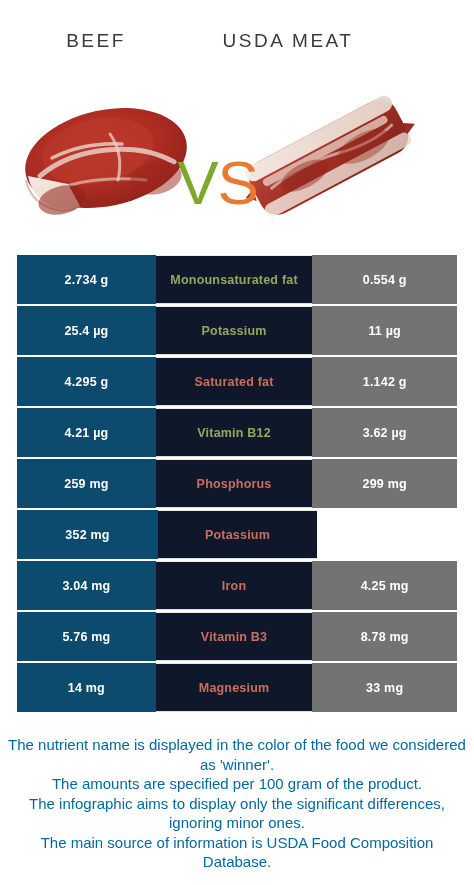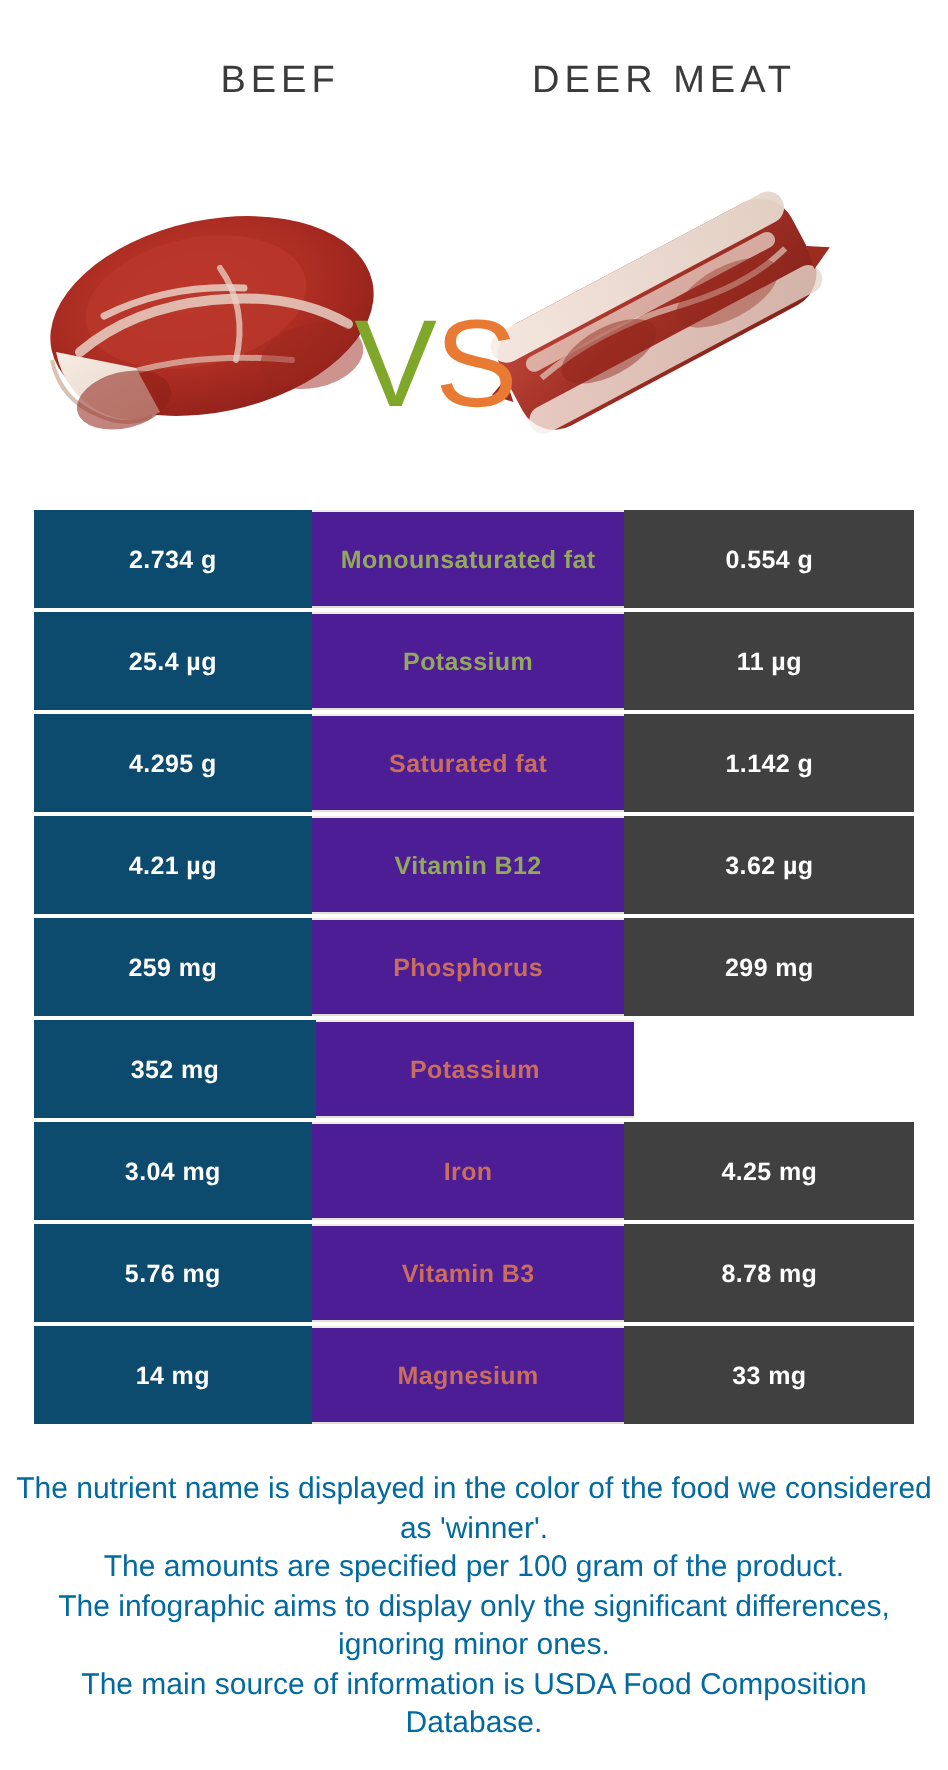--- a/index.html
+++ b/index.html
@@ -19,21 +19,20 @@
     background: #ffffff;
   }
 
   
   .titles {
     position: absolute;
     top: 0; left: 0;
     width: 384px;
     height: 60px;
     display: flex;
-    margin-left: 44px;
   }
   .title {
     flex: 1;
     display: flex;
     align-items: center;
     justify-content: center;
     font-size: 19px;
     font-weight: 400;
     letter-spacing: 2.5px;
     color: #3b3b3b;
@@ -97,29 +96,29 @@
   }
 
   .cell-left {
     width: 141px;
     background: #0c4a6e;
     color: #ffffff;
   }
 
   .cell-mid {
     width: 159px;
-    background: #4c1d95;
+    background: #0f172a;
     border-top: 1px solid #efeae2;
     border-bottom: 1px solid #e2ded4;
     font-size: 12.5px;
   }
 
   .cell-right {
     width: 147px;
-    background: #404040;
+    background: #737373;
     color: #ffffff;
   }
 
   .lbl-green { color: #93a85c; }
   .lbl-red   { color: #c96e5c; }
 
   
   .footnote {
     position: absolute;
     left: 6px;
@@ -132,21 +131,21 @@
   }
   .footnote p { margin: 0; }
 </style>
 </head>
 <body>
 
 <div class="infographic">
 
   <div class="titles">
     <div class="title">BEEF</div>
-    <div class="title">DEER MEAT</div>
+    <div class="title">USDA MEAT</div>
   </div>
 
   <div class="hero">
 
     <div class="meat meat-left">
       <svg viewBox="0 0 200 190" width="200" height="190" aria-hidden="true">
         <defs>
           <radialGradient id="beefG" cx="45%" cy="38%" r="72%">
             <stop offset="0%" stop-color="#c8402f"></stop>
             <stop offset="55%" stop-color="#ab2c22"></stop>

